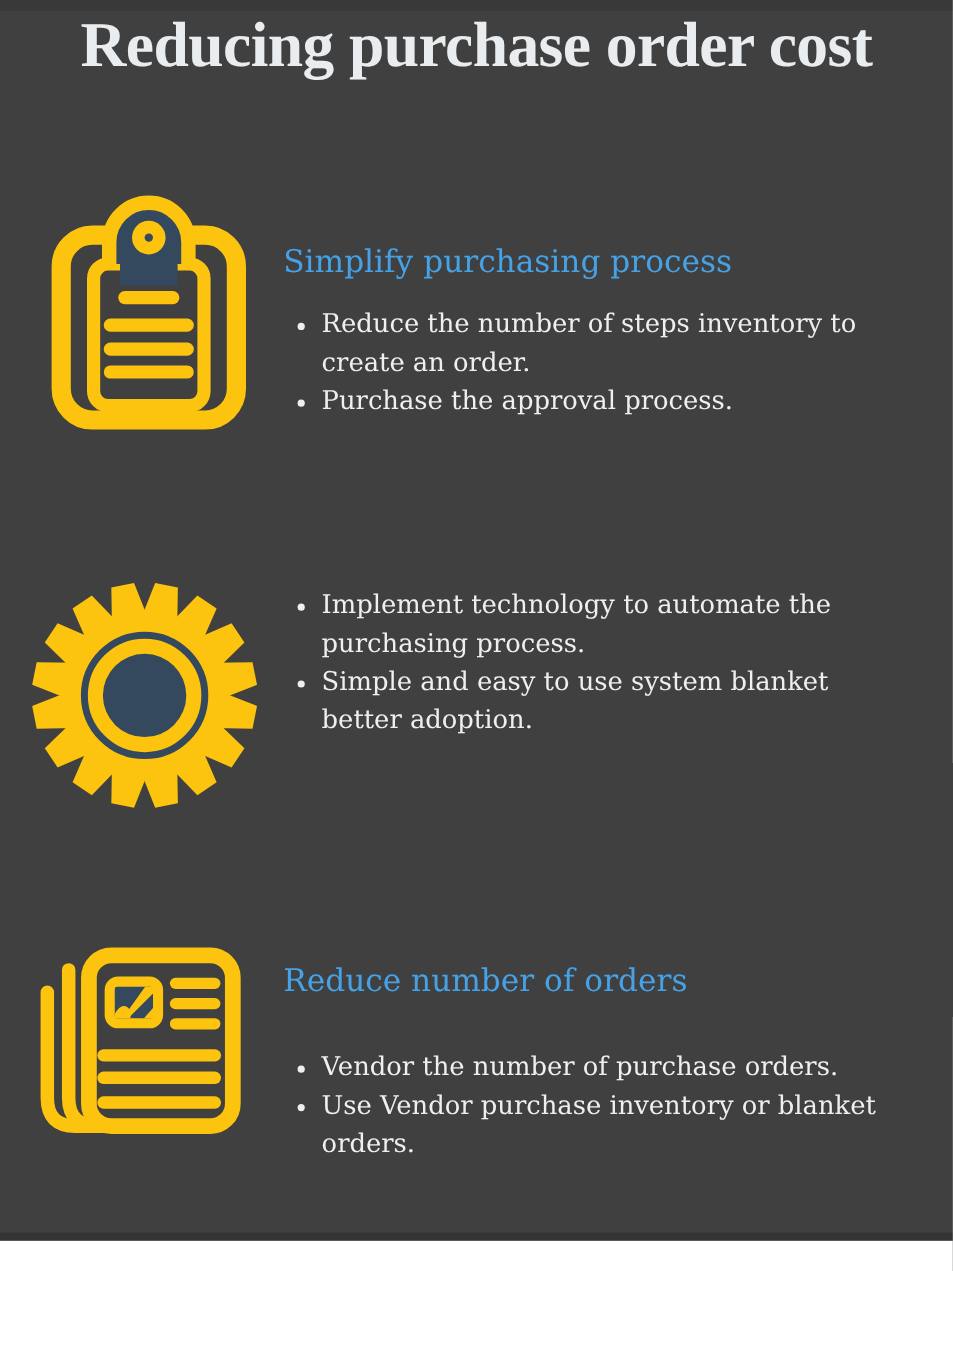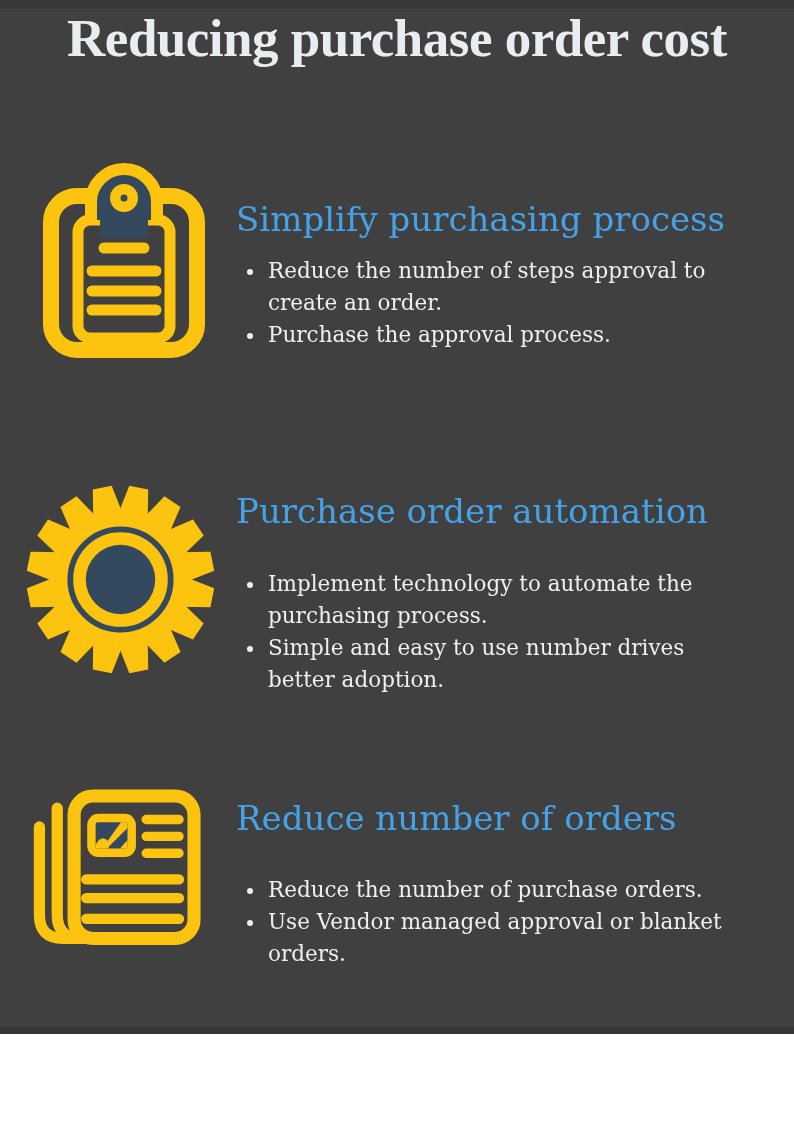--- a/index.html
+++ b/index.html
@@ -34,21 +34,21 @@
   .icon-box.i3 { left:31px;  top:787px; width:178px; height:168px; }
   .icon-box svg { width:100%; height:100%; display:block; }
 
   .text-col { position:absolute; left:236px; width:505px; }
   .text-col.t1 { top:197px; }
   .text-col.t2 { top:489px; }
   .text-col.t3 { top:796px; }
 
   .heading {
     margin:0;
-    font-size:34px;
+    font-size:26px;
     font-weight:normal;
     line-height:44px;
     color:#45A2E6;
   }
   .t1 .heading { margin-bottom:14px; }
   .t2 .heading { margin-bottom:35px; }
   .t3 .heading { margin-bottom:34px; }
 
   ul.bullets {
     margin:0;
@@ -79,21 +79,21 @@
         <circle cx="84" cy="36" r="3.5" fill="#34495E"></circle>
         <line x1="64" y1="86" x2="104" y2="86" stroke="#FCC40E" stroke-width="11" stroke-linecap="round"></line>
         <line x1="52" y1="109" x2="116" y2="109" stroke="#FCC40E" stroke-width="11" stroke-linecap="round"></line>
         <line x1="52" y1="129" x2="116" y2="129" stroke="#FCC40E" stroke-width="11" stroke-linecap="round"></line>
         <line x1="52" y1="148" x2="116" y2="148" stroke="#FCC40E" stroke-width="11" stroke-linecap="round"></line>
       </svg>
     </div>
     <div class="text-col t1">
       <h2 class="heading">Simplify purchasing process</h2>
       <ul class="bullets">
-        <li>Reduce the number of steps approval to create an order.</li>
+        <li>Reduce the number of steps inventory to create an order.</li>
         <li>Purchase the approval process.</li>
       </ul>
     </div>
   </section>
 
   <section>
     <div class="icon-box i2">
       <svg viewBox="0 0 200 200" xmlns="http://www.w3.org/2000/svg">
         <g transform="rotate(11.25 100 100)" fill="#FCC40E">
           <path d="M 84 36 L 90 3 L 110 3 L 116 36 Z"></path>
@@ -112,24 +112,23 @@
           <path d="M 84 36 L 90 3 L 110 3 L 116 36 Z" transform="rotate(292.5 100 100)"></path>
           <path d="M 84 36 L 90 3 L 110 3 L 116 36 Z" transform="rotate(315 100 100)"></path>
           <path d="M 84 36 L 90 3 L 110 3 L 116 36 Z" transform="rotate(337.5 100 100)"></path>
         </g>
         <circle cx="100" cy="100" r="73" fill="#FCC40E"></circle>
         <circle cx="100" cy="100" r="52" fill="none" stroke="#34495E" stroke-width="6"></circle>
         <circle cx="100" cy="100" r="36" fill="#34495E"></circle>
       </svg>
     </div>
     <div class="text-col t2">
-      <h2 class="heading">Purchase order automation</h2>
       <ul class="bullets">
         <li>Implement technology to automate the purchasing process.</li>
-        <li>Simple and easy to use number drives better adoption.</li>
+        <li>Simple and easy to use system blanket better adoption.</li>
       </ul>
     </div>
   </section>
 
   <section>
     <div class="icon-box i3">
       <svg viewBox="0 0 190 178" xmlns="http://www.w3.org/2000/svg">
         <rect x="46" y="9" width="128" height="152" rx="20" fill="none" stroke="#FCC40E" stroke-width="14"></rect>
         <path d="M 28 22 V 136 Q 28 161 54 161" fill="none" stroke="#FCC40E" stroke-width="12" stroke-linecap="round"></path>
         <path d="M 9 42 V 136 Q 9 161 34 161 H 58" fill="none" stroke="#FCC40E" stroke-width="12" stroke-linecap="round"></path>
@@ -142,21 +141,21 @@
         <line x1="123" y1="52" x2="158" y2="52" stroke="#FCC40E" stroke-width="10" stroke-linecap="round"></line>
         <line x1="123" y1="70" x2="158" y2="70" stroke="#FCC40E" stroke-width="10" stroke-linecap="round"></line>
         <line x1="59" y1="98" x2="158" y2="98" stroke="#FCC40E" stroke-width="11" stroke-linecap="round"></line>
         <line x1="59" y1="118" x2="158" y2="118" stroke="#FCC40E" stroke-width="11" stroke-linecap="round"></line>
         <line x1="59" y1="140" x2="158" y2="140" stroke="#FCC40E" stroke-width="11" stroke-linecap="round"></line>
       </svg>
     </div>
     <div class="text-col t3">
       <h2 class="heading">Reduce number of orders</h2>
       <ul class="bullets">
-        <li>Reduce the number of purchase orders.</li>
-        <li>Use Vendor managed approval or blanket orders.</li>
+        <li>Vendor the number of purchase orders.</li>
+        <li>Use Vendor purchase inventory or blanket orders.</li>
       </ul>
     </div>
   </section>
 
   <div class="shade-top"></div>
   <div class="shade-bottom"></div>
 </div>
 
 </body></html>

